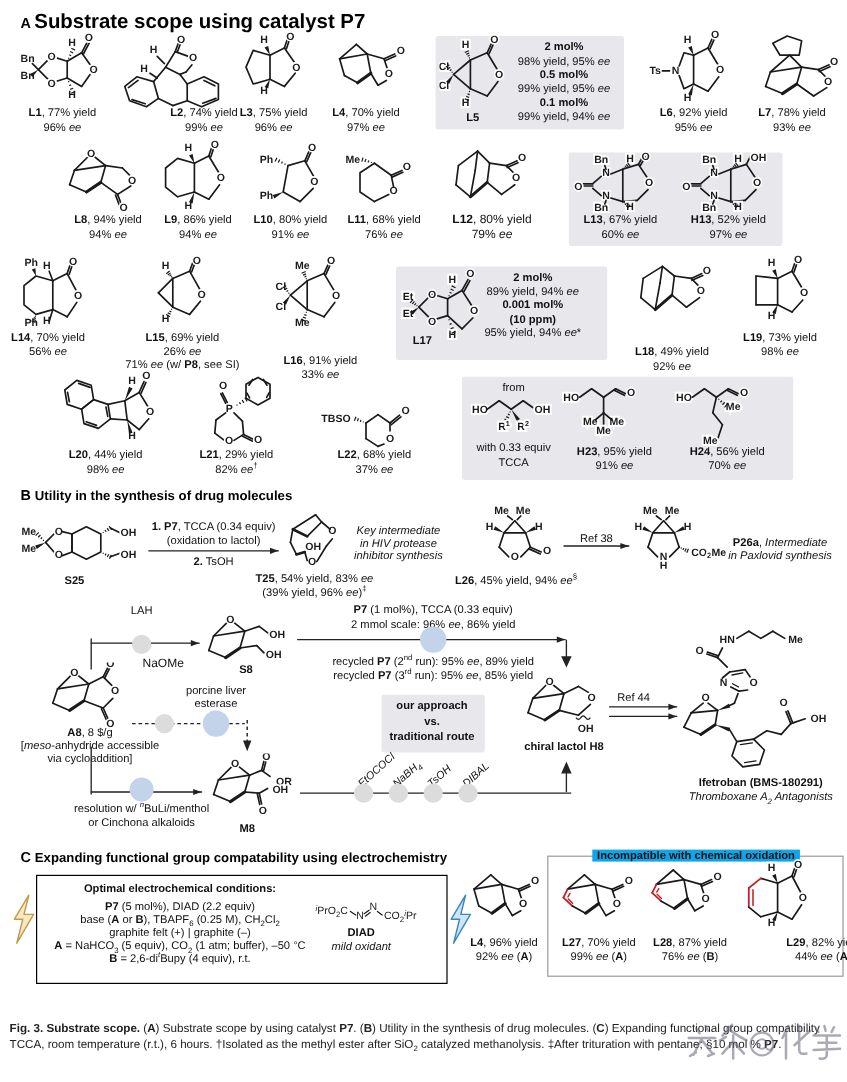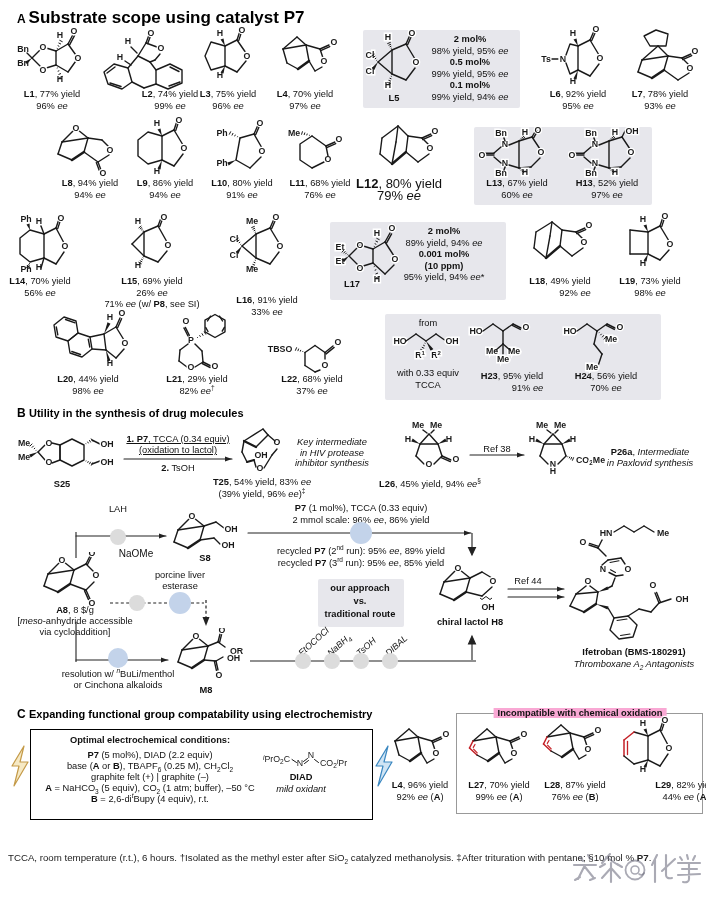--- a/index.html
+++ b/index.html
@@ -24,39 +24,39 @@
 <div class="lbl" style="left:228px;top:89px;font-size:9.3px;line-height:11.5px;"><b>L3</b>, 75% yield<br>96% <i>ee</i></div>
 <div class="lbl" style="left:305px;top:89px;font-size:9.3px;line-height:11.5px;"><b>L4</b>, 70% yield<br>97% <i>ee</i></div>
 <div class="lbl" style="left:394px;top:93px;font-size:9.3px;line-height:11.5px;"><b>L5</b></div>
 <div class="lbl" style="left:470px;top:34px;font-size:9.3px;line-height:11.6px;"><b>2 mol%</b><br>98% yield, 95% <i>ee</i><br><b>0.5 mol%</b><br>99% yield, 95% <i>ee</i><br><b>0.1 mol%</b><br>99% yield, 94% <i>ee</i></div>
 <div class="lbl" style="left:578px;top:89px;font-size:9.3px;line-height:11.5px;"><b>L6</b>, 92% yield<br>95% <i>ee</i></div>
 <div class="lbl" style="left:660px;top:89px;font-size:9.3px;line-height:11.5px;"><b>L7</b>, 78% yield<br>93% <i>ee</i></div>
 <div class="lbl" style="left:90px;top:178px;font-size:9.3px;line-height:11.5px;text-align:center;"><b>L8</b>, 94% yield<br>94% <i>ee</i></div>
 <div class="lbl" style="left:165px;top:178px;font-size:9.3px;line-height:11.5px;"><b>L9</b>, 86% yield<br>94% <i>ee</i></div>
 <div class="lbl" style="left:242px;top:178px;font-size:9.3px;line-height:11.5px;"><b>L10</b>, 80% yield<br>91% <i>ee</i></div>
 <div class="lbl" style="left:320px;top:178px;font-size:9.3px;line-height:11.5px;"><b>L11</b>, 68% yield<br>76% <i>ee</i></div>
-<div class="lbl" style="left:399px;top:178px;font-size:13px;line-height:11.5px;"><b>L12</b>, 80% yield<br>79% <i>ee</i></div>
+<div class="lbl" style="left:410px;top:178px;font-size:10px;line-height:11.5px;"><b>L12</b>, 80% yield<br>79% <i>ee</i></div>
 <div class="lbl" style="left:517px;top:178px;font-size:9.3px;line-height:11.5px;"><b>L13</b>, 67% yield<br>60% <i>ee</i></div>
 <div class="lbl" style="left:607px;top:178px;font-size:9.3px;line-height:11.5px;"><b>H13</b>, 52% yield<br>97% <i>ee</i></div>
 <div class="lbl" style="left:40px;top:276px;font-size:9.3px;line-height:11.5px;"><b>L14</b>, 70% yield<br>56% <i>ee</i></div>
 <div class="lbl" style="left:152px;top:276px;font-size:9.3px;line-height:11.5px;"><b>L15</b>, 69% yield<br>26% <i>ee</i><br>71% <i>ee</i> (w/ <b>P8</b>, see SI)</div>
 <div class="lbl" style="left:267px;top:276px;font-size:9.3px;line-height:11.5px;margin-top:19px;"><b>L16</b>, 91% yield<br>33% <i>ee</i></div>
 <div class="lbl" style="left:352px;top:279px;font-size:9.3px;line-height:11.5px;"><b>L17</b></div>
 <div class="lbl" style="left:444px;top:226px;font-size:9.3px;line-height:11.6px;"><b>2 mol%</b><br>89% yield, 94% <i>ee</i><br><b>0.001 mol%</b><br><b>(10 ppm)</b><br>95% yield, 94% <i>ee</i>*</div>
-<div class="lbl" style="left:560px;top:276px;font-size:9.3px;line-height:11.5px;text-align:right;"><b>L18</b>, 49% yield<br>92% <i>ee</i></div>
+<div class="lbl" style="left:560px;top:288px;font-size:9.3px;line-height:11.5px;"><b>L18</b>, 49% yield<br>92% <i>ee</i></div>
 <div class="lbl" style="left:650px;top:276px;font-size:9.3px;line-height:11.5px;"><b>L19</b>, 73% yield<br>98% <i>ee</i></div>
 <div class="lbl" style="left:88px;top:374px;font-size:9.3px;line-height:11.5px;"><b>L20</b>, 44% yield<br>98% <i>ee</i></div>
 <div class="lbl" style="left:197px;top:374px;font-size:9.3px;line-height:11.5px;"><b>L21</b>, 29% yield<br>82% <i>ee</i><sup>†</sup></div>
 <div class="lbl" style="left:312px;top:374px;font-size:9.3px;line-height:11.5px;"><b>L22</b>, 68% yield<br>37% <i>ee</i></div>
 <div class="lbl" style="left:428px;top:318px;font-size:9.3px;line-height:11.5px;">from</div>
 <div class="lbl" style="left:428px;top:368px;font-size:9.3px;line-height:11.5px;">with 0.33 equiv<br>TCCA</div>
-<div class="lbl" style="left:512px;top:371px;font-size:9.3px;line-height:11.5px;text-align:right;"><b>H23</b>, 95% yield<br>91% <i>ee</i></div>
+<div class="lbl" style="left:512px;top:371px;font-size:9.3px;line-height:11.5px;"><b>H23</b>, 95% yield<br>91% <i>ee</i></div>
 <div class="lbl" style="left:606px;top:371px;font-size:9.3px;line-height:11.5px;"><b>H24</b>, 56% yield<br>70% <i>ee</i></div>
 <div class="lbl" style="left:62px;top:479px;font-size:9.3px;line-height:11.5px;"><b>S25</b></div>
-<div class="lbl" style="left:178px;top:434px;font-size:9.3px;line-height:11px;text-decoration:underline;"><b>1. P7</b>, TCCA (0.34 equiv)<br>(oxidation to lactol)</div>
+<div class="lbl" style="left:178px;top:434px;font-size:9.3px;line-height:11px;"><b>1. P7</b>, TCCA (0.34 equiv)<br>(oxidation to lactol)</div>
 <div class="lbl" style="left:178px;top:463px;font-size:9.3px;line-height:11.5px;"><b>2.</b> TsOH</div>
 <div class="lbl" style="left:262px;top:477px;font-size:9.3px;line-height:11.5px;"><b>T25</b>, 54% yield, 83% <i>ee</i><br>(39% yield, 96% <i>ee</i>)<sup>‡</sup></div>
 <div class="lbl" style="left:332px;top:437px;font-size:9.3px;line-height:10.5px;"><i>Key intermediate<br>in HIV protease<br>inhibitor synthesis</i></div>
 <div class="lbl" style="left:430px;top:479px;font-size:9.3px;line-height:11.5px;"><b>L26</b>, 45% yield, 94% <i>ee</i><sup>§</sup></div>
 <div class="lbl" style="left:497px;top:444px;font-size:9.3px;line-height:11.5px;">Ref 38</div>
 <div class="lbl" style="left:650px;top:447px;font-size:9.3px;line-height:11px;"><b>P26a</b>, <i>Intermediate<br>in Paxlovid synthesis</i></div>
 <div class="lbl" style="left:118px;top:504px;font-size:9.3px;line-height:11.5px;">LAH</div>
 <div class="lbl" style="left:205px;top:553px;font-size:9.3px;line-height:11.5px;"><b>S8</b></div>
 <div class="lbl" style="left:361px;top:503px;font-size:9.3px;line-height:11.5px;"><b>P7</b> (1 mol%), TCCA (0.33 equiv)<br>2 mmol scale: 96% <i>ee</i>, 86% yield</div>
 <div class="lbl" style="left:361px;top:546px;font-size:9.3px;line-height:11.5px;">recycled <b>P7</b> (2<sup>nd</sup> run): 95% <i>ee</i>, 89% yield<br>recycled <b>P7</b> (3<sup>rd</sup> run): 95% <i>ee</i>, 85% yield</div>
@@ -83,25 +83,26 @@
     <text x="57.0" y="12.0" font-size="8.8" font-weight="400" font-style="normal" text-anchor="middle" fill="#1a1a1a" stroke="#ffffff" stroke-width="0" paint-order="stroke" font-family="Liberation Sans, sans-serif">N</text>
     <line x1="49.5" y1="15.5" x2="53.5" y2="12.5" stroke="#1a1a1a" stroke-width="1.0" stroke-linecap="round"></line>
     <line x1="50.5" y1="17.5" x2="54.5" y2="14.5" stroke="#1a1a1a" stroke-width="1.0" stroke-linecap="round"></line>
     <line x1="38.0" y1="13.5" x2="42.5" y2="16.5" stroke="#1a1a1a" stroke-width="1.0" stroke-linecap="round"></line>
     <line x1="60.5" y1="13.5" x2="64.5" y2="16.5" stroke="#1a1a1a" stroke-width="1.0" stroke-linecap="round"></line>
     <text x="66.0" y="20.0" font-size="8.8" font-weight="400" font-style="normal" text-anchor="start" fill="#1a1a1a" stroke="#ffffff" stroke-width="0" paint-order="stroke" font-family="Liberation Sans, sans-serif"><tspan>CO</tspan><tspan font-size="6.5" dy="2">2</tspan><tspan font-style="italic" font-size="6.5" dy="-4.5">i</tspan><tspan dy="2.5">Pr</tspan></text>
   </svg>
 <div class="lbl" style="left:301px;top:772px;font-size:9.3px;line-height:11.5px;"><b>DIAD</b><br><i>mild oxidant</i></div>
 <div class="lbl" style="left:420px;top:780px;font-size:9.3px;line-height:11.5px;"><b>L4</b>, 96% yield<br>92% <i>ee</i> (<b>A</b>)</div>
 <div class="ab" style="left:456px;top:713px;width:245px;height:99px;border:1px solid #999;"></div>
-<div class="lbl" style="left:580px;top:708px;font-size:9.3px;background:#f9a8d4;padding:0 4px;font-weight:bold;">Incompatible with chemical oxidation</div>
+<div class="lbl" style="left:580px;top:708px;font-size:9.3px;background:#0ea5e9;padding:0 4px;font-weight:bold;">Incompatible with chemical oxidation</div>
 <div class="lbl" style="left:499px;top:780px;font-size:9.3px;line-height:11.5px;"><b>L27</b>, 70% yield<br>99% <i>ee</i> (<b>A</b>)</div>
 <div class="lbl" style="left:575px;top:780px;font-size:9.3px;line-height:11.5px;"><b>L28</b>, 87% yield<br>76% <i>ee</i> (<b>B</b>)</div>
 <div class="lbl" style="left:650px;top:780px;font-size:9.3px;line-height:11.5px;margin-left:36px;"><b>L29</b>, 82% yield<br>44% <i>ee</i> (<b>A</b>)</div>
 <div class="lbll" style="left:8px;top:852px;width:695px;white-space:normal;font-size:9.7px;line-height:12.6px;text-align:justify;color:#222;">
+<div style="white-space:nowrap;"><b>Fig. 3. Substrate scope.</b> (<b>A</b>) Substrate scope by using catalyst <b>P7</b>. (<b>B</b>) Utility in the synthesis of drug molecules. (<b>C</b>) Expanding functional group compatibility</div>
 <div style="white-space:nowrap;">TCCA, room temperature (r.t.), 6 hours. †Isolated as the methyl ester after SiO<sub>2</sub> catalyzed methanolysis. ‡After trituration with pentane; §10 mol % <b>P7</b>.</div>
 </div>
 <svg class="ab" style="left:572px;top:851px" width="134" height="36" viewBox="0 0 134 36" fill="none" stroke="rgba(100,100,118,0.55)" stroke-width="2.1" stroke-linecap="round">
     <path d="M8 6 L11 10 M16 4 L18 8 M2 14 L24 14 M13 14 L6 28 M13 16 L21 26 M3 29 L8 26 M18 29 L23 27"></path>
     <path d="M38 3 L30 12 M34 6 L46 14 M39 12 L39 31 M39 17 L30 27 M39 17 L48 27 M28 16 L33 13 M50 16 L45 13"></path>
     <circle cx="63" cy="19" r="9.5" stroke-width="1.8"></circle>
     <circle cx="63" cy="19" r="4" stroke-width="1.6"></circle>
     <path d="M67 23 q3 2 5 -1" stroke-width="1.6"></path>
     <path d="M85 4 L80 14 M83 9 L83 31 M94 4 L94 24 Q94 28 100 27 M103 8 L90 20"></path>
     <path d="M108 6 L110 9 M115 4 L116 8 M123 5 L121 9 M106 12 L128 12 M110 18 L125 18 M117 12 L117 28 Q117 32 111 31 M106 24 L128 23"></path>

